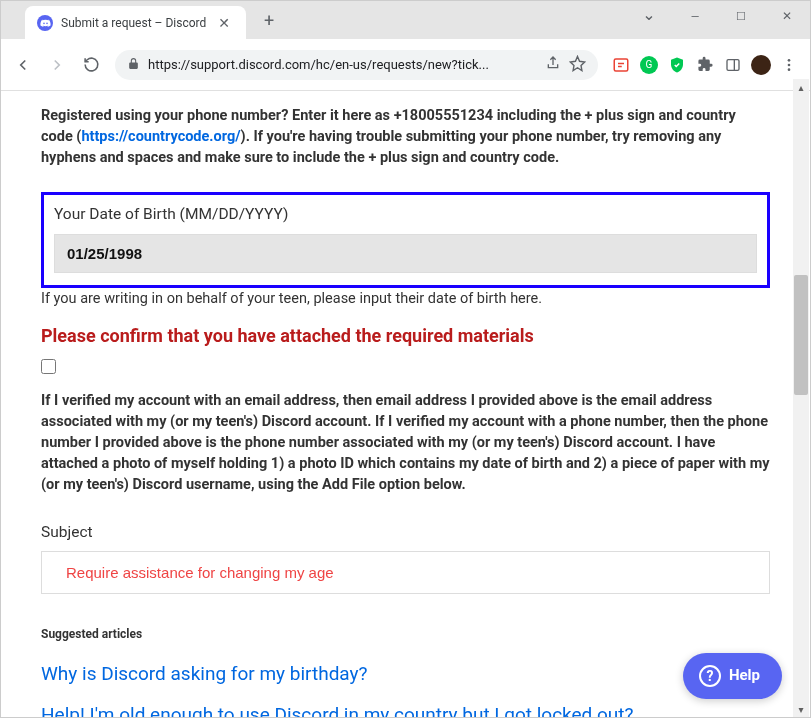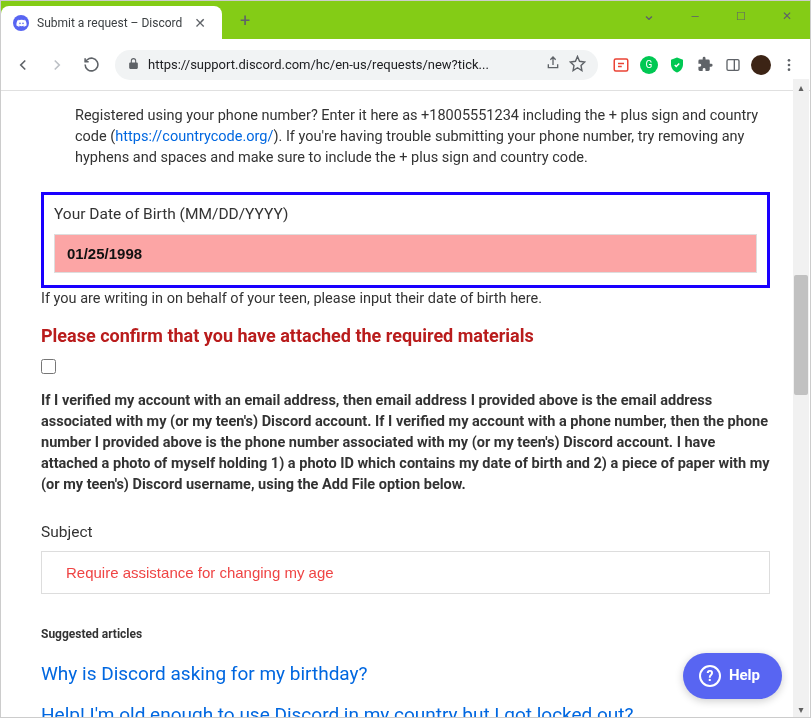--- a/index.html
+++ b/index.html
@@ -9,23 +9,23 @@
     background: #fff;
   }
   .window {
     width: 811px; height: 718px;
     border: 1px solid #ccc;
     display: flex; flex-direction: column;
     position: relative;
   }
   
   .titlebar {
-    height: 38px; background: #84cc16;
+    height: 38px; background: #e5e5e5;
     display: flex; align-items: center;
-    padding-left: 0;
+    padding-left: 24px;
     position: relative;
   }
   .tab {
     background: #fff; height: 34px;
     margin-top: 6px;
     border-radius: 8px 8px 0 0;
     display: flex; align-items: center;
     padding: 0 12px; gap: 8px;
     min-width: 220px;
     position: relative;
@@ -68,29 +68,29 @@
   .ext-green { width: 18px; height: 18px; border-radius: 50%; background: #00c853; display:flex;align-items:center;justify-content:center;color:#fff;font-size:10px; }
   .ext-shield { width: 18px; height: 18px; color: #00c853; }
   .avatar { width: 20px; height: 20px; border-radius: 50%; background: #3c2415; }
   
   .content {
     flex: 1; overflow-y: hidden; position: relative;
     padding: 14px 40px 0 40px;
     font-size: 14.5px; line-height: 1.45;
     color: #333;
   }
-  .intro { font-weight: 400; color: #333; margin-bottom: 24px; margin-left: 34px; }
+  .intro { font-weight: 700; color: #333; margin-bottom: 24px; }
   .intro a { color: #0067e0; text-decoration: none; }
   .form-label { font-size: 15.5px; color: #333; margin-bottom: 8px; }
   .highlight-box {
     border: 3px solid #1a00ff;
     padding: 8px 10px 12px 10px;
   }
   .text-input {
-    width: 100%; border: 1px solid #ddd; background: #fca5a5;
+    width: 100%; border: 1px solid #ddd; background: #e5e5e5;
     padding: 10px 12px; font-size: 15px; font-weight: 700; color: #111;
   }
   .help-text { font-weight: 400; color: #333; margin-bottom: 14px; font-size: 14.5px; }
   .confirm-label { font-size: 18px; font-weight: 700; color: #b91c1c; margin-bottom: 10px; }
   .checkbox-row { margin-bottom: 10px; }
   .checkbox-row input { width: 15px; height: 15px; }
   .confirm-body { font-weight: 700; color: #333; margin-bottom: 26px; }
   .subject-input {
     width: 100%; border: 1px solid #ddd; background: #fff;
     padding: 12px 24px; font-size: 15px; font-weight: 400; color: #ef4444;

